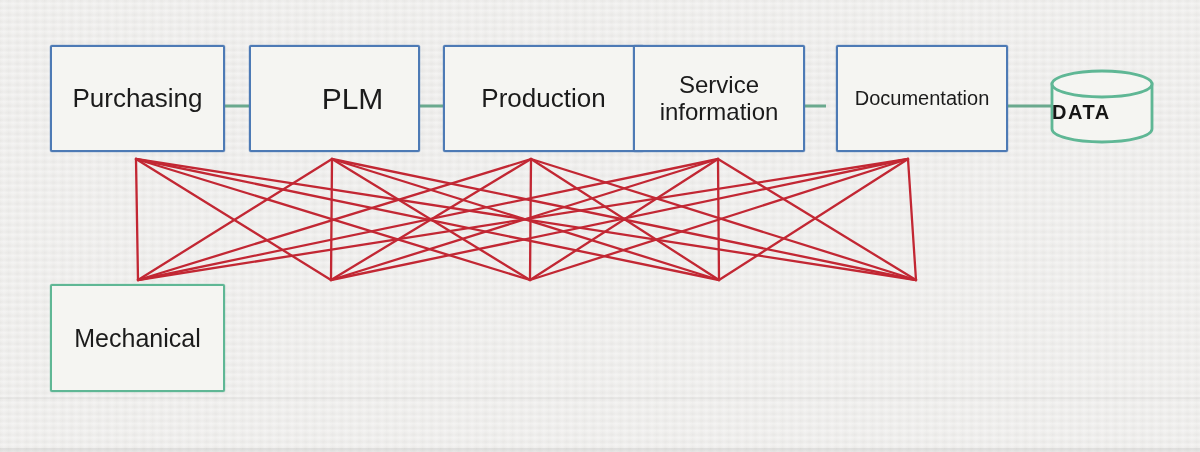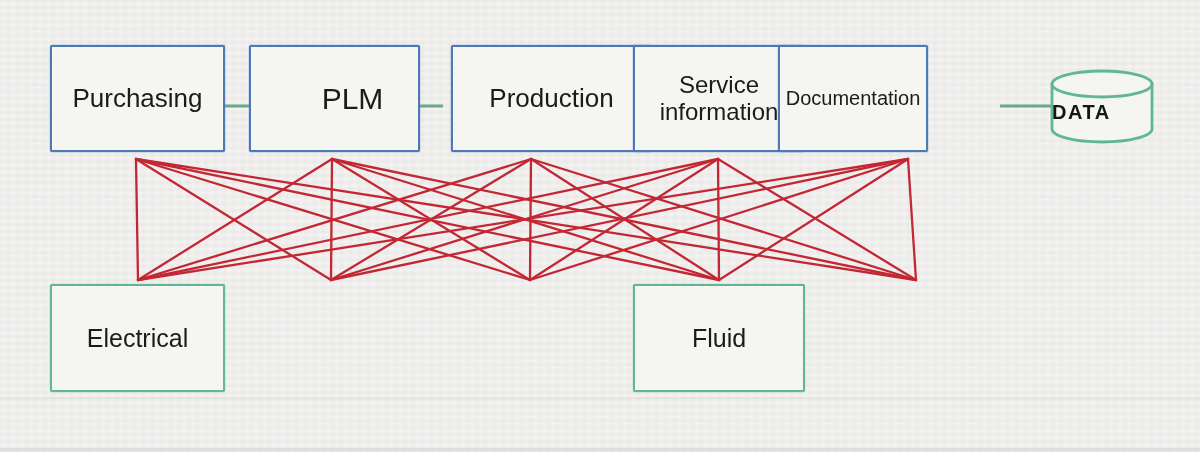--- a/index.html
+++ b/index.html
@@ -34,23 +34,23 @@
     color: #1b1b1b;
     z-index: 2;
     border-radius: 2px;
     line-height: 1.12;
   }
   .top-node    { top: 45px;  height: 107px; border: 2.5px solid #4d7ab5; box-shadow: 0 0 0 0.5px rgba(77,122,181,0.35); }
   .bottom-node { top: 284px; height: 108px; border: 2.5px solid #5fb795; box-shadow: 0 0 0 0.5px rgba(95,183,149,0.3); }
 
   .c0 { left: 50px;  width: 175px; }
   .c1 { left: 249px; width: 171px; padding-left: 36px; }
-  .c2 { left: 443px; width: 201px; margin-left: 8px; }
+  .c2 { left: 443px; width: 201px; }
   .c3 { left: 633px; width: 172px; }
-  .c4 { left: 778px; width: 150px; }
+  .c4 { left: 836px; width: 172px; }
 
   .fs-default { font-size: 26px; }
   .fs-plm     { font-size: 30px; }
   .fs-service { font-size: 24px; padding: 12px 18px; }
   .fs-doc     { font-size: 20px; }
   .fs-bottom  { font-size: 25px; }
 
   .cyl-label {
     position: absolute;
     left: 1052px; top: 101px;
@@ -126,21 +126,18 @@
     <span>Production</span>
   </div>
   <div class="node top-node c3 fs-service">
     <span>Service information</span>
   </div>
   <div class="node top-node c4 fs-doc">
     <span>Documentation</span>
   </div>
 
   <div class="node bottom-node c0 fs-bottom">
-    <span>Electrical</span>
-  </div>
-  <div class="node bottom-node c3 fs-bottom">
-    <span>Fluid</span>
+    <span>Mechanical</span>
   </div>
 
   <div class="cyl-label">DATA</div>
 
 </div>
 
 </body></html>

